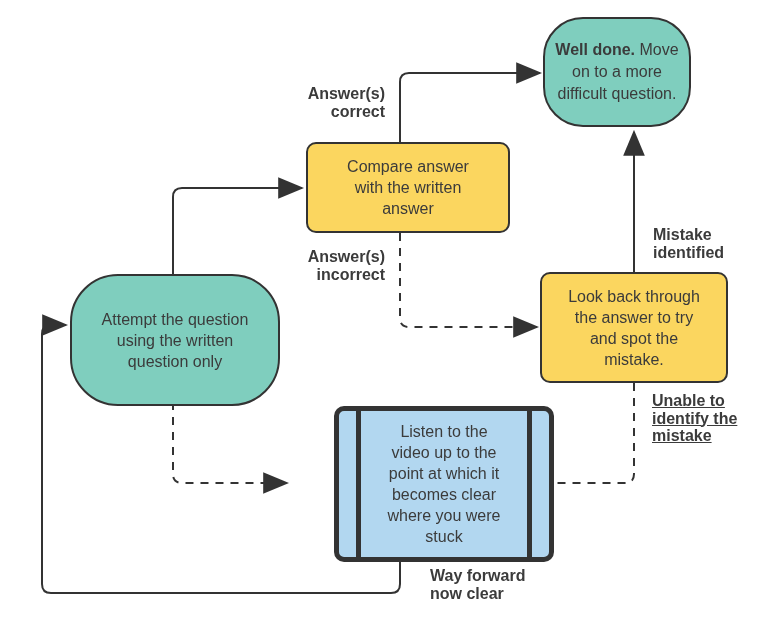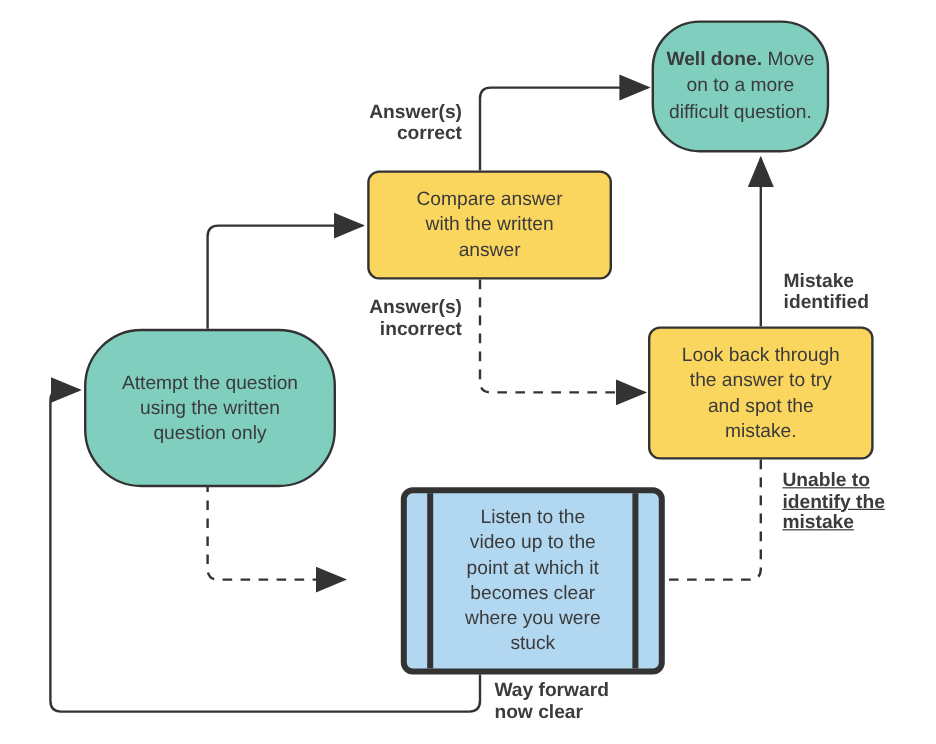--- a/index.html
+++ b/index.html
@@ -32,21 +32,21 @@
   .lbl{
     position:absolute;font-weight:bold;color:var(--text,#3b3b3b);
     font-size:16px;line-height:17.5px;white-space:pre-line;
   }
   #lbl-can-have-a-go{left:68px;top:201px;width:80px;text-align:right;}
   #lbl-answers-correct{left:300px;top:85px;width:85px;text-align:right;}
   #lbl-answers-incorrect{left:298px;top:248px;width:87px;text-align:right;}
   #lbl-mistake-identified{left:653px;top:226px;text-align:left;}
   #lbl-unable-to-identify{left:652px;top:392px;text-align:left;text-decoration:underline;}
   #lbl-dont-know{left:186px;top:402px;text-align:left;}
-  #lbl-way-forward{left:412px;top:567px;text-align:left;}
+  #lbl-way-forward{left:430px;top:567px;text-align:left;}
 </style>
 </head>
 <body>
 
 <div class="canvas">
 
   <svg class="connectors" viewBox="0 0 780 620">
     <defs>
       <marker id="arrow" viewBox="0 0 12 10" refX="11" refY="5" markerWidth="13" markerHeight="11" orient="auto">
         <path class="arrowhead" d="M0,0 L12,5 L0,10 Z"></path>

